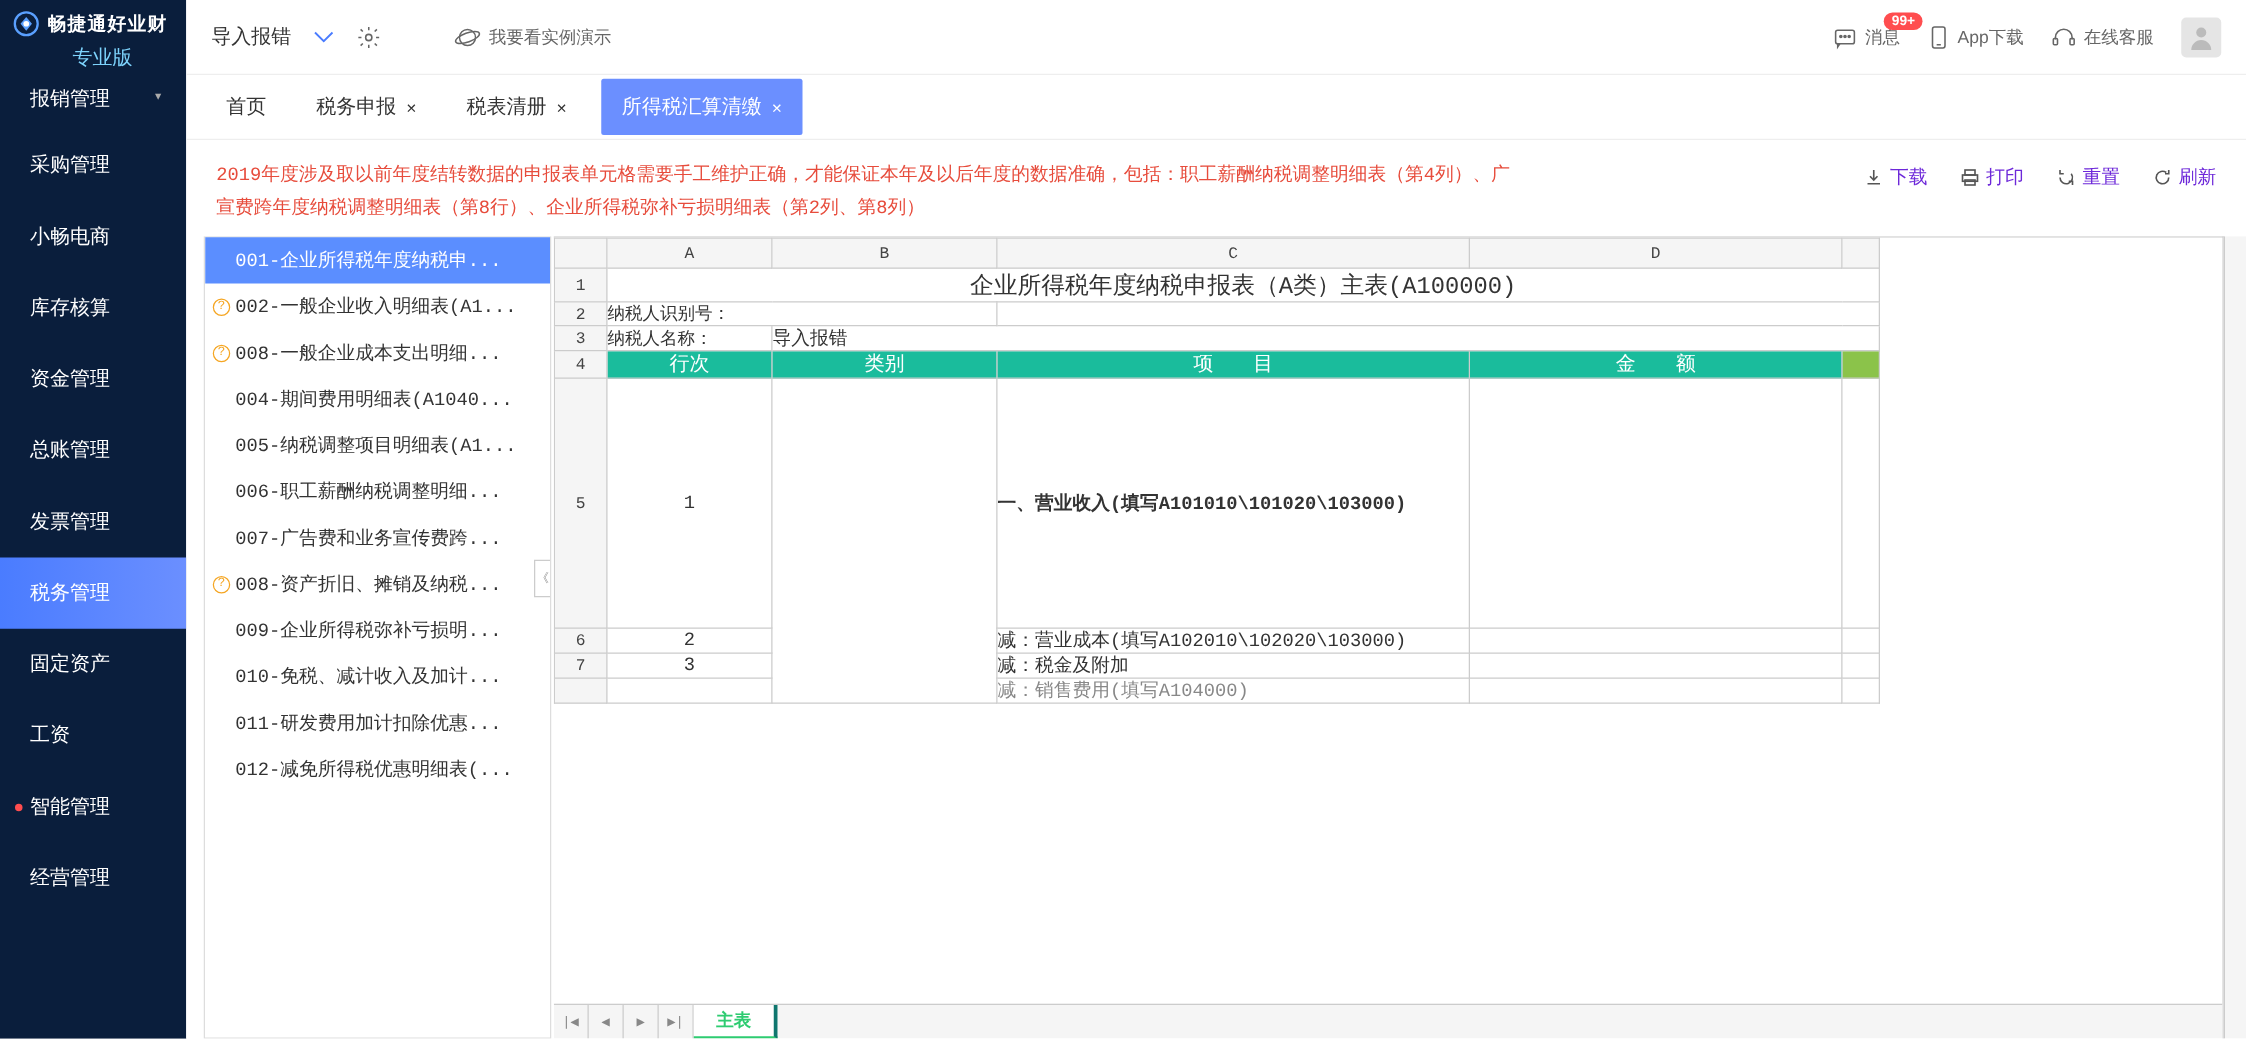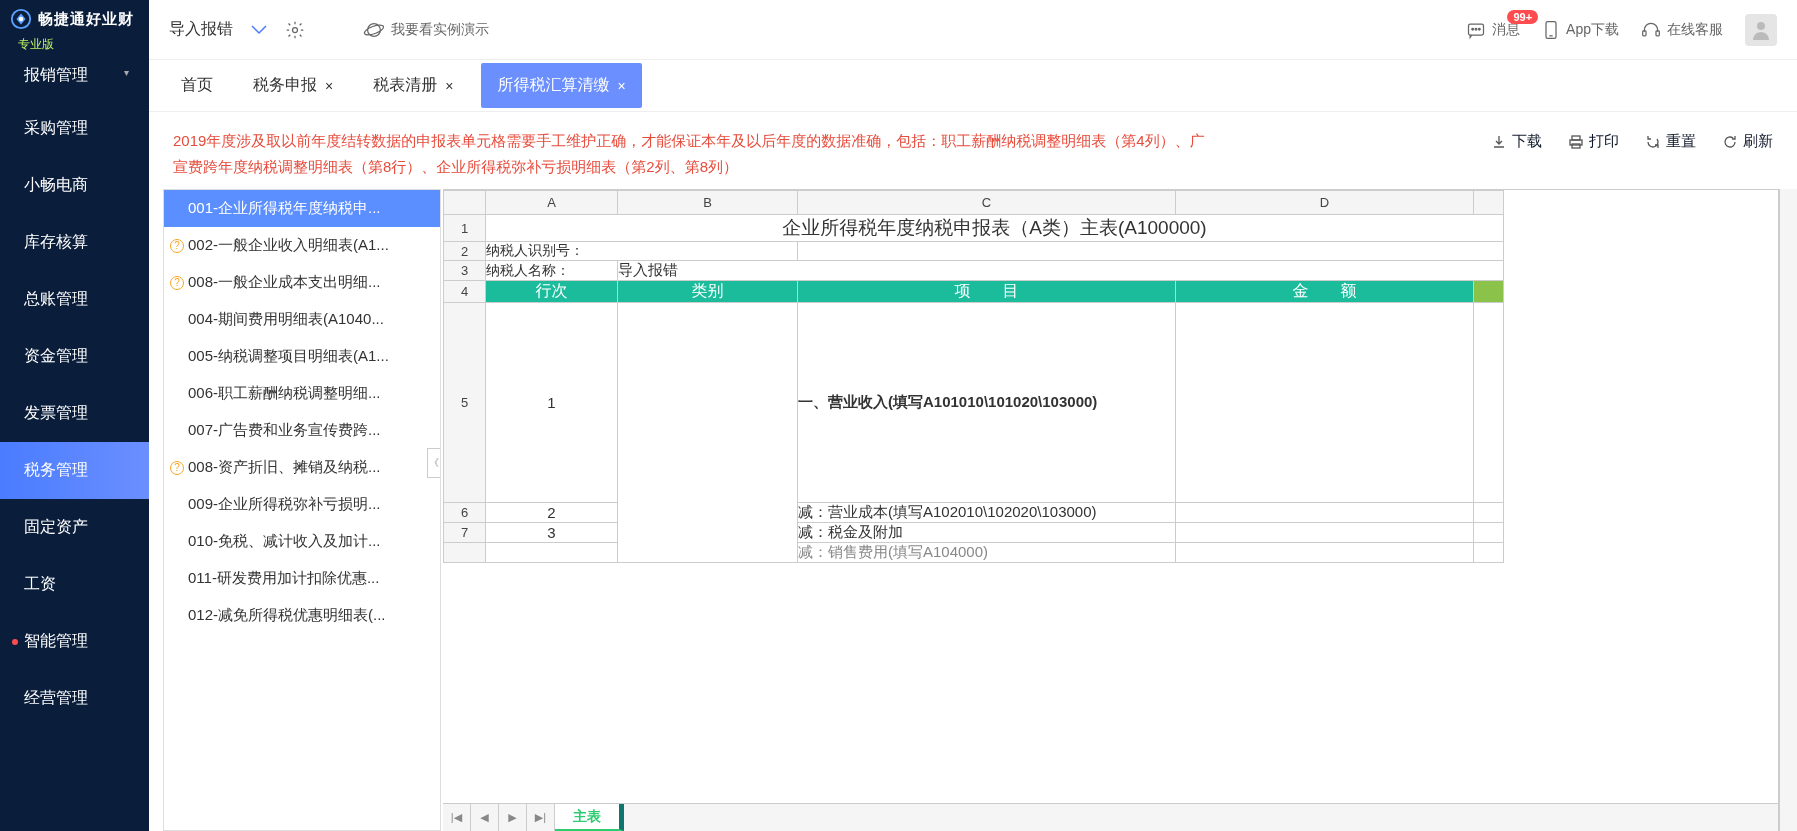--- a/index.html
+++ b/index.html
@@ -5,21 +5,21 @@
 * { margin: 0; padding: 0; box-sizing: border-box; }
 body { font-family: "Microsoft YaHei", sans-serif; font-size: 14px; color: #333; overflow: hidden; }
 
 .app { display: flex; height: 100vh; }
 
 
 .sidebar { width: 149px; background: #0a1e3c; color: #fff; display: flex; flex-direction: column; }
 .sidebar-header { padding: 8px 10px; display: flex; align-items: center; gap: 6px; }
 .logo-icon { width: 22px; height: 22px; }
 .brand-text { font-size: 15px; font-weight: bold; letter-spacing: 1px; }
-.edition { font-size: 12px; color: #bef264; padding-left: 18px; margin-top: -2px; margin-bottom: 8px; }
+.edition { font-size: 16px; color: #7dd3fc; padding-left: 18px; margin-top: -2px; margin-bottom: 8px; margin-left: 40px; }
 .sidebar-menu { flex: 1; overflow-y: auto; }
 .sidebar-item { padding: 18px 24px; cursor: pointer; font-size: 16px; position: relative; }
 .sidebar-item.active { background: linear-gradient(90deg, #4a7cff, #6b8fff); }
 .sidebar-item.has-dot::before { content: ""; position: absolute; left: 12px; top: 50%; transform: translateY(-50%); width: 6px; height: 6px; background: #ff4d4f; border-radius: 50%; }
 .sidebar-item.top-cut { padding-top: 4px; padding-bottom: 14px; }
 .sidebar-item .caret { position: absolute; right: 20px; top: 6px; font-size: 10px; color: #aaa; }
 
 
 .main { flex: 1; display: flex; flex-direction: column; background: #fff; }
 
@@ -36,25 +36,25 @@
 .avatar { width: 32px; height: 32px; background: #e5e5e5; border-radius: 4px; display: flex; align-items: center; justify-content: center; }
 .avatar svg { fill: #bbb; }
 
 
 .tabs { display: flex; align-items: center; height: 52px; padding: 0 20px; gap: 16px; border-bottom: 1px solid #eee; }
 .tab { display: flex; align-items: center; gap: 8px; font-size: 16px; cursor: pointer; padding: 8px 12px; }
 .tab.active { background: #6b8fff; color: #fff; border-radius: 2px; padding: 12px 16px; justify-content: flex-end; }
 .tab-close { font-size: 14px; cursor: pointer; }
 
 
-.content { flex: 1; display: flex; flex-direction: column; overflow: hidden; }
+.content { flex: 1; display: flex; flex-direction: column; overflow: hidden; font-family: Liberation Mono, monospace; }
 .notice-bar { display: flex; align-items: flex-start; padding: 16px 24px 10px; gap: 20px; }
 .notice-text { color: #e74c3c; font-size: 15px; line-height: 1.7; flex: 1; max-width: 1040px; }
 .actions { display: flex; align-items: center; gap: 26px; margin-left: auto; padding-top: 4px; }
-.action-btn { display: flex; align-items: center; gap: 5px; color: #0f172a; cursor: pointer; font-size: 15px; }
+.action-btn { display: flex; align-items: center; gap: 5px; color: #6d28d9; cursor: pointer; font-size: 15px; }
 
 .workspace { flex: 1; display: flex; overflow: hidden; padding: 0 0 0 14px; }
 
 
 .tree-panel { width: 278px; border: 1px solid #ddd; overflow-y: auto; position: relative; }
 .tree-item { padding: 9px 12px 9px 24px; font-size: 15px; cursor: pointer; white-space: nowrap; overflow: hidden; text-overflow: ellipsis; position: relative; }
 .tree-item.active { background: #5b8eff; color: #fff; }
 .tree-item .warn { position: absolute; left: 6px; top: 50%; transform: translateY(-50%); width: 14px; height: 14px; border: 1px solid #f5a623; border-radius: 50%; color: #f5a623; font-size: 10px; display: flex; align-items: center; justify-content: center; }
 .collapse-handle { position: absolute; right: -1px; top: 258px; width: 14px; height: 30px; background: #fff; border: 1px solid #ccc; display: flex; align-items: center; justify-content: center; font-size: 10px; cursor: pointer; color: #888; }
 
@@ -68,21 +68,21 @@
 .corner { background: #f5f5f5; width: 42px; height: 24px; }
 .cell { padding: 6px 10px; font-size: 15px; }
 .title-cell { text-align: center; font-size: 19px; font-weight: bold; padding: 18px 0; }
 .th-cell { background: #1abc9c; color: #fff; text-align: center; font-size: 16px; padding: 8px 0; font-weight: bold; }
 .green-fill { background: #8bc34a; }
 .lbl-cell { font-weight: bold; padding: 6px 10px; }
 .center { text-align: center; }
 
 .sheet-tabs { height: 28px; border-top: 1px solid #ccc; display: flex; align-items: stretch; background: #f5f5f5; }
 .sheet-nav { width: 28px; display: flex; align-items: center; justify-content: center; border-right: 1px solid #ccc; cursor: pointer; color: #888; font-size: 11px; }
-.sheet-tab { padding: 0 18px; display: flex; align-items: center; border-right: 5px solid #0f766e; background: #fff; color: #2ecc71; font-weight: bold; border-bottom: 2px solid #2ecc71; cursor: pointer; }
+.sheet-tab { padding: 0 18px; display: flex; align-items: center; border-right: 3px solid #0f766e; background: #fff; color: #2ecc71; font-weight: bold; border-bottom: 2px solid #2ecc71; cursor: pointer; }
 
 .vscroll { width: 18px; background: #f5f5f5; border-left: 1px solid #ccc; }
 
 svg { display: block; }
 </style>
 </head>
 <body>
 
 <div class="app">
 
@@ -96,22 +96,22 @@
           </svg>
       </span>
       <span class="brand-text">畅捷通好业财</span>
     </div>
     <div class="edition">专业版</div>
     <div class="sidebar-menu" id="sidebar-menu">
         <div class="sidebar-item top-cut">报销管理<span class="caret">▾</span></div>
         <div class="sidebar-item">采购管理</div>
         <div class="sidebar-item">小畅电商</div>
         <div class="sidebar-item">库存核算</div>
+        <div class="sidebar-item">资金管理</div>
         <div class="sidebar-item">总账管理</div>
-        <div class="sidebar-item">资金管理</div>
         <div class="sidebar-item">发票管理</div>
         <div class="sidebar-item active">税务管理</div>
         <div class="sidebar-item">固定资产</div>
         <div class="sidebar-item">工资</div>
         <div class="sidebar-item has-dot">智能管理</div>
         <div class="sidebar-item">经营管理</div>
       </div>
   </div>
 
   <div class="main">

